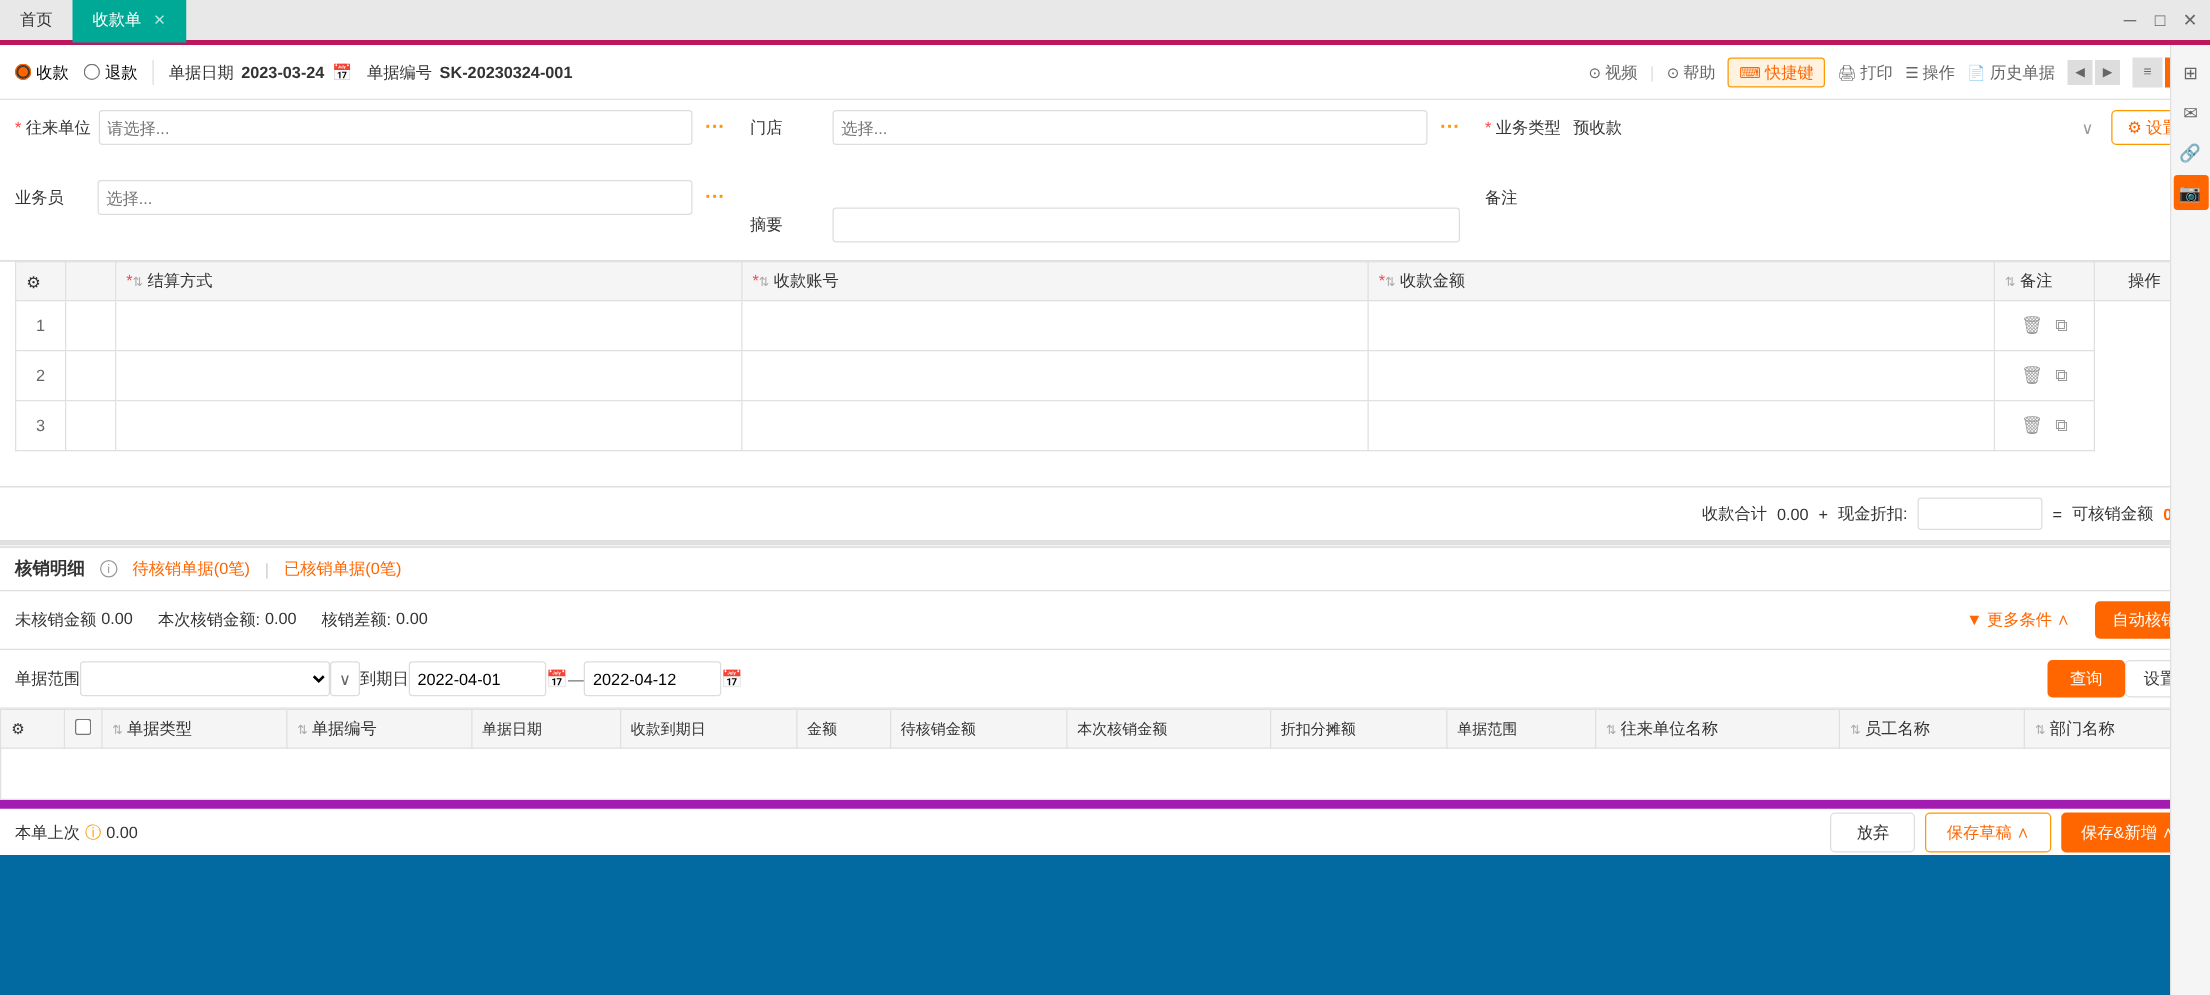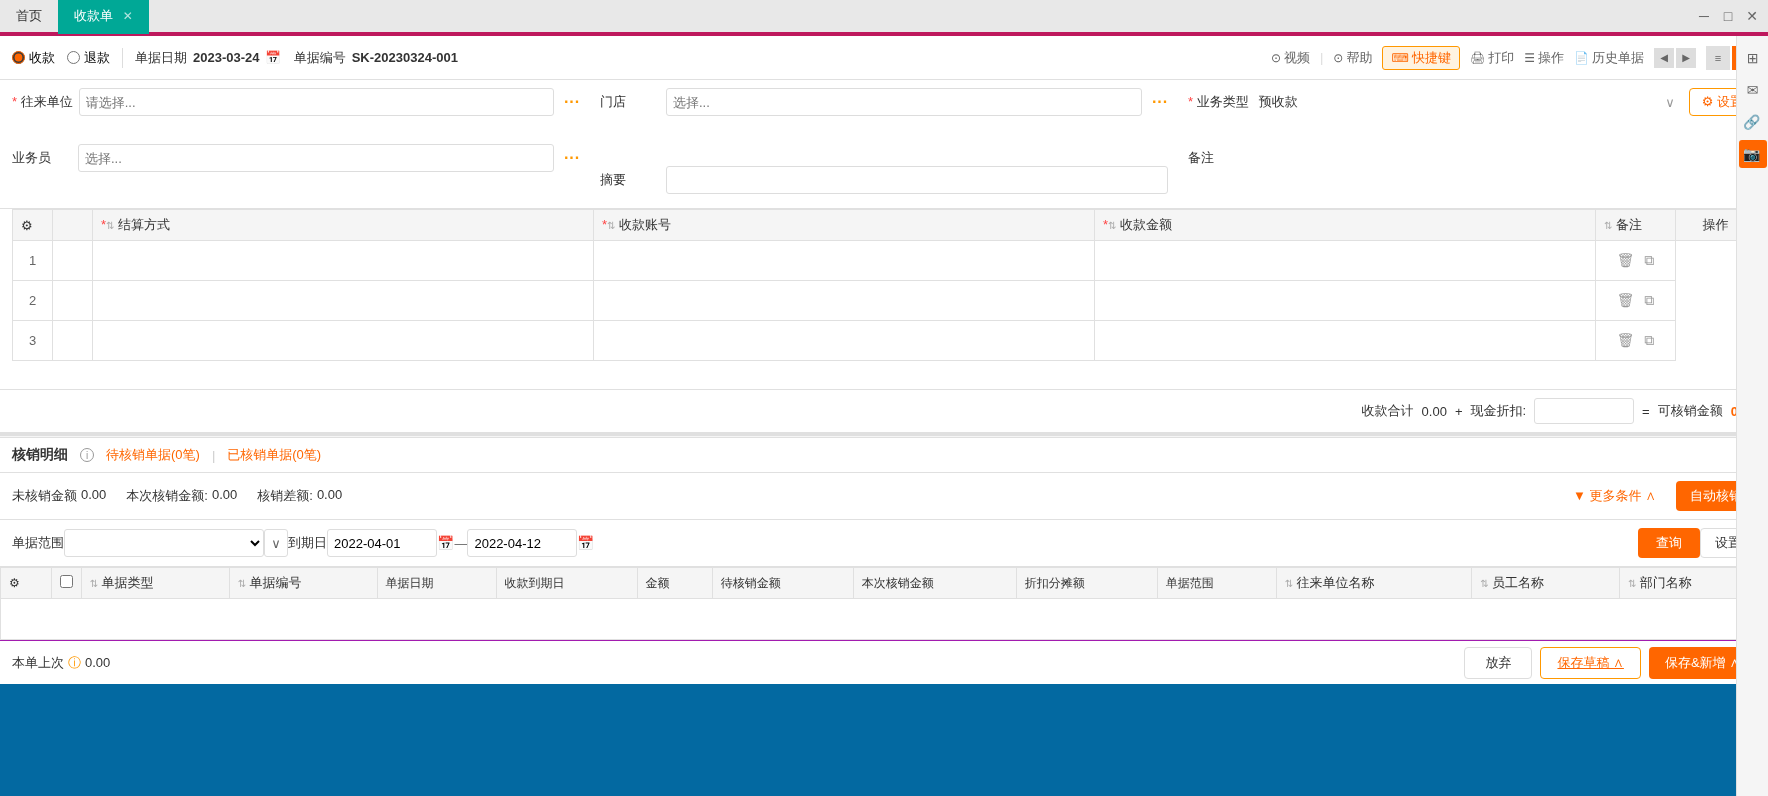--- a/index.html
+++ b/index.html
@@ -87,26 +87,26 @@
     .query-btn { background: #ff6600; color: #fff; border: none; border-radius: 4px; padding: 4px 18px; cursor: pointer; height: 30px; margin-left: auto; }
     .settings-btn2 { background: #fff; border: 1px solid #ddd; border-radius: 4px; padding: 4px 14px; cursor: pointer; height: 30px; color: #333; }
 
     
     .bottom-table { width: 100%; border-collapse: collapse; }
     .bottom-table th { padding: 6px 8px; text-align: left; border: 1px solid #e0e0e0; font-weight: normal; color: #333; background: #f5f5f5; white-space: nowrap; font-size: 12px; }
     .bottom-table td { padding: 6px 8px; border: 1px solid #e0e0e0; font-size: 12px; height: 32px; }
     .bottom-table .checkbox-cell { width: 30px; text-align: center; }
 
     
-    .footer { display: flex; align-items: center; padding: 8px 12px; border-top: 1px solid #a21caf; background: #fff; height: 44px; }
+    .footer { display: flex; align-items: center; padding: 8px 12px; border-top: 7px solid #a21caf; background: #fff; height: 44px; }
     .footer-info { display: flex; align-items: center; gap: 4px; color: #333; }
     .footer-info .info-icon2 { color: #ff9800; cursor: pointer; }
     .footer-btns { margin-left: auto; display: flex; gap: 8px; }
     .btn-abandon { background: #fff; border: 1px solid #ddd; border-radius: 4px; padding: 4px 20px; cursor: pointer; height: 32px; color: #333; }
-    .btn-save-draft { background: #fff; border: 1px solid #ff9800; border-radius: 4px; padding: 4px 16px; cursor: pointer; height: 32px; color: #ff6600; display: flex; align-items: center; gap: 4px; text-decoration: underline; }
+    .btn-save-draft { background: #fff; border: 1px solid #ff9800; border-radius: 4px; padding: 4px 16px; cursor: pointer; height: 32px; color: #ff6600; display: flex; align-items: center; gap: 4px; }
     .btn-save-new { background: #ff6600; border: none; border-radius: 4px; padding: 4px 16px; cursor: pointer; height: 32px; color: #fff; display: flex; align-items: center; gap: 4px; }
 
     
     .right-sidebar { position: absolute; right: 0; top: 36px; width: 32px; background: #f5f5f5; border-left: 1px solid #e0e0e0; display: flex; flex-direction: column; align-items: center; padding-top: 8px; gap: 4px; height: calc(796px - 36px); z-index: 10; }
     .sidebar-icon { width: 28px; height: 28px; display: flex; align-items: center; justify-content: center; cursor: pointer; color: #666; font-size: 14px; }
     .sidebar-icon.orange { background: #ff6600; color: #fff; border-radius: 3px; }
   </style>
 </head>
 <body>
 

